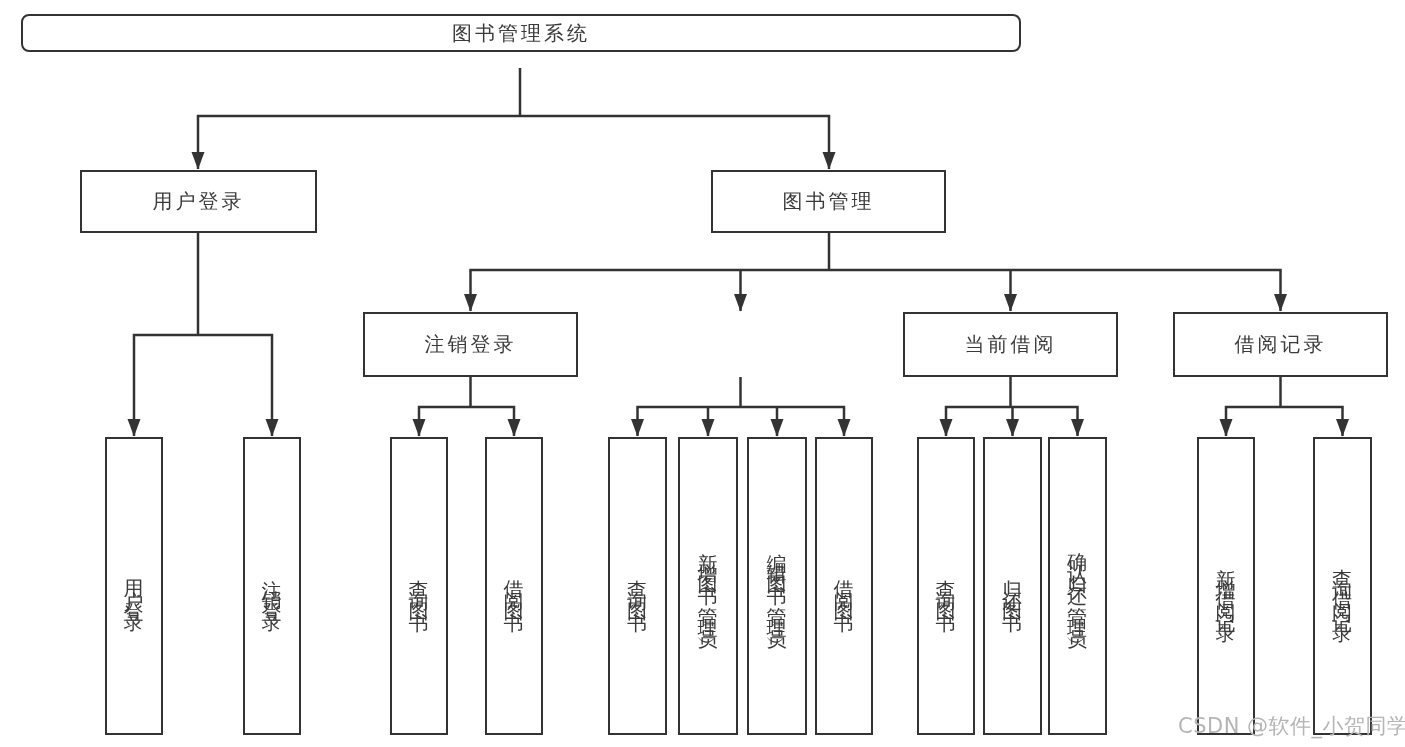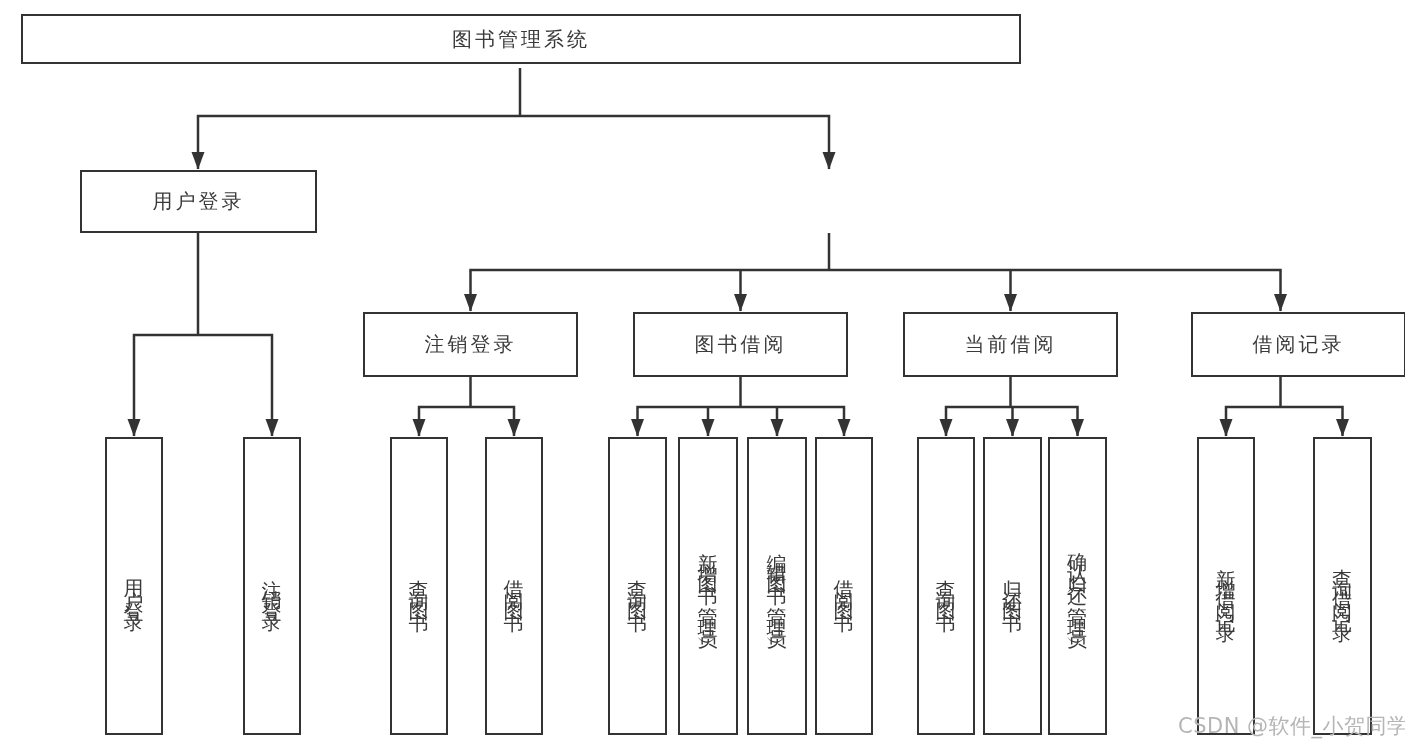--- a/index.html
+++ b/index.html
@@ -89,38 +89,38 @@
     <line x1="946" y1="408" x2="946" y2="436" marker-end="url(#arr)"></line>
     <line x1="1012.5" y1="408" x2="1012.5" y2="436" marker-end="url(#arr)"></line>
     <line x1="1077.5" y1="408" x2="1077.5" y2="436" marker-end="url(#arr)"></line>
 
     <line x1="1280.5" y1="377" x2="1280.5" y2="407"></line>
     <line x1="1224.75" y1="407" x2="1343.75" y2="407"></line>
     <line x1="1226" y1="408" x2="1226" y2="436" marker-end="url(#arr)"></line>
     <line x1="1342.5" y1="408" x2="1342.5" y2="436" marker-end="url(#arr)"></line>
   </svg>
 
-  <div class="node" style="left:21px;top:14px;width:1000px;height:50px;">
+  <div class="node" style="left:21px;top:14px;width:1000px;height:38px;border-radius:8px;">
     <span class="hlabel">图书管理系统</span>
   </div>
 
   <div class="node" style="left:80px;top:170px;width:237px;height:63px;">
     <span class="hlabel">用户登录</span>
   </div>
+  <div class="node" style="left:711px;top:170px;width:235px;height:63px;">
+    <span class="hlabel">图书管理</span>
+  </div>
 
   <div class="node" style="left:363px;top:312px;width:215px;height:65px;">
     <span class="hlabel">注销登录</span>
   </div>
-  <div class="node" style="left:633px;top:312px;width:215px;height:65px;">
-    <span class="hlabel">图书借阅</span>
-  </div>
   <div class="node" style="left:903px;top:312px;width:215px;height:65px;text-align:center;">
     <span class="hlabel">当前借阅</span>
   </div>
-  <div class="node" style="left:1173px;top:312px;width:215px;height:65px;margin-left:18px;">
+  <div class="node" style="left:1173px;top:312px;width:215px;height:65px;">
     <span class="hlabel">借阅记录</span>
   </div>
 
   <div class="node leaf" style="left:105px;top:437px;width:58px;height:298px;">
     <span class="vlabel">用户登录</span>
   </div>
   <div class="node leaf" style="left:243px;top:437px;width:58px;height:298px;">
     <span class="vlabel">注销登录</span>
   </div>
 

